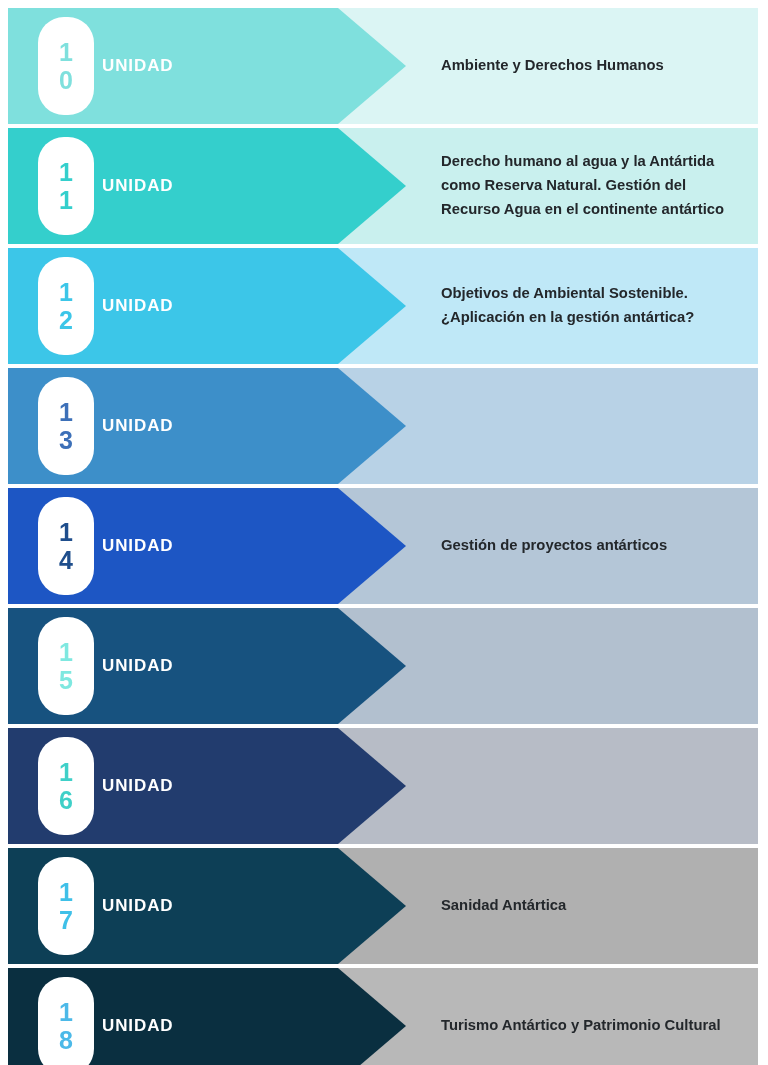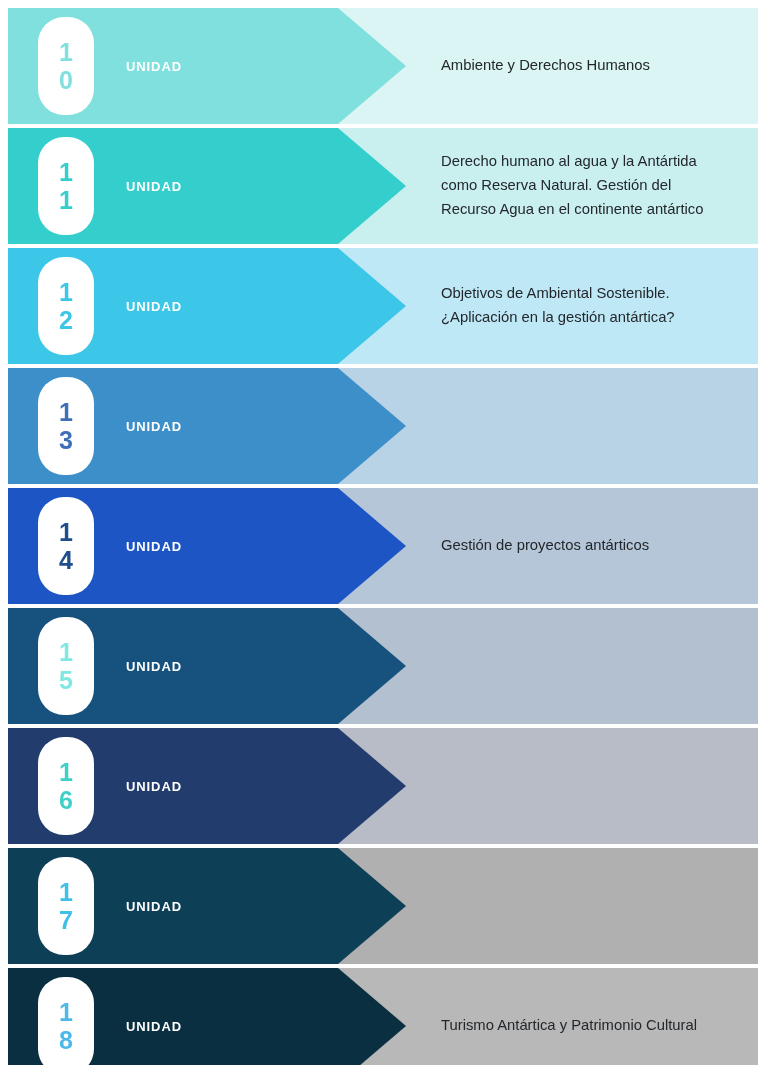--- a/index.html
+++ b/index.html
@@ -66,45 +66,45 @@
   .pill .digit {
     font-size: 25px;
     font-weight: 700;
     line-height: 1.06;
     letter-spacing: 0px;
     text-align: center;
   }
 
   .unidad {
     position: absolute;
-    left: 118px;
+    left: 94px;
     top: 0;
     bottom: 0;
     z-index: 2;
     display: flex;
     align-items: center;
     color: #ffffff;
-    font-size: 13px;
+    font-size: 17px;
     font-weight: 700;
     letter-spacing: 0.9px;
   }
 
   .desc {
     position: absolute;
     left: 433px;
     right: 30px;
     top: 0;
     bottom: 0;
     z-index: 2;
     display: flex;
     align-items: center;
     color: #23272b;
     font-size: 14.8px;
     line-height: 1.62;
-    font-weight: 400;
+    font-weight: 700;
   }
   .desc span { display: block; }
 </style>
 </head>
 <body>
 
 <div id="board">
     <div class="row" style="height: 116px;">
       <div class="row-bg" style="background: rgb(219, 245, 244);"></div>
       <div class="arrow" style="background: rgb(127, 224, 221);"></div>
@@ -181,26 +181,29 @@
       <div class="unidad">UNIDAD</div>
     </div>
     <div class="row" style="height: 116px;">
       <div class="row-bg" style="background: rgb(176, 176, 176);"></div>
       <div class="arrow" style="background: rgb(13, 63, 86);"></div>
       <div class="pill">
         <div class="digit" style="color: rgb(63, 192, 232);">1</div>
         <div class="digit" style="color: rgb(63, 192, 232);">7</div>
       </div>
       <div class="unidad">UNIDAD</div>
+      <div class="desc">
+        <span>Sanidad Antártica</span>
+      </div>
     </div>
     <div class="row" style="height: 116px;">
       <div class="row-bg" style="background: rgb(184, 184, 184);"></div>
       <div class="arrow" style="background: rgb(10, 47, 64);"></div>
       <div class="pill">
         <div class="digit" style="color: rgb(76, 185, 232);">1</div>
         <div class="digit" style="color: rgb(76, 185, 232);">8</div>
       </div>
       <div class="unidad">UNIDAD</div>
       <div class="desc">
-        <span>Turismo Antártica y Patrimonio Cultural</span>
+        <span>Turismo Antártico y Patrimonio Cultural</span>
       </div>
     </div>
   </div>
 
 </body></html>

